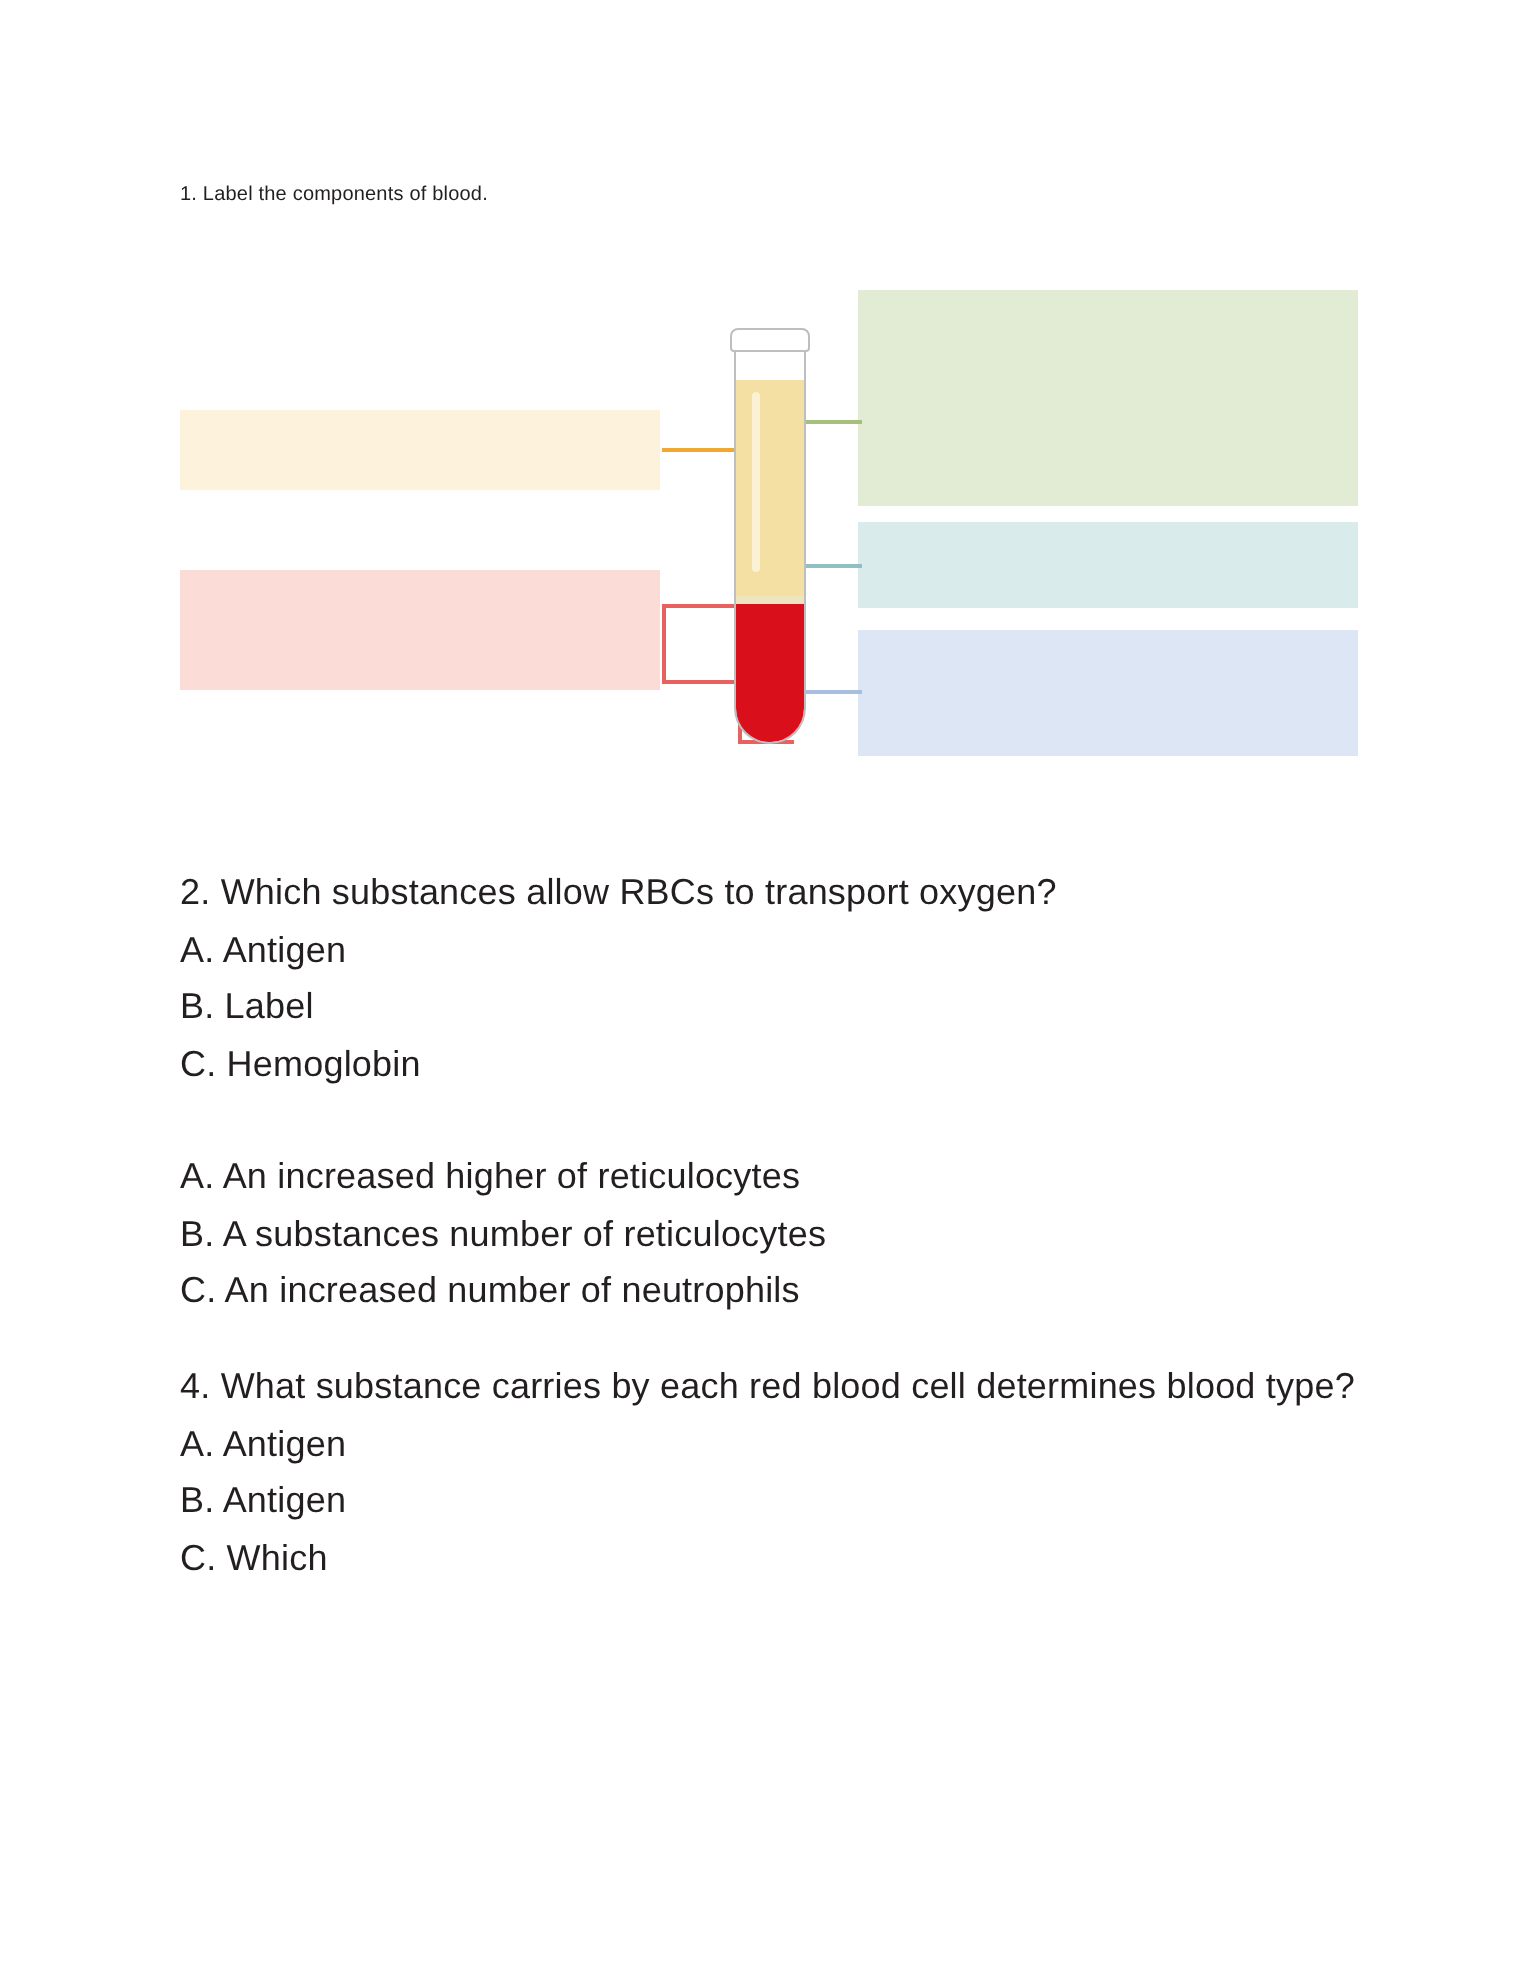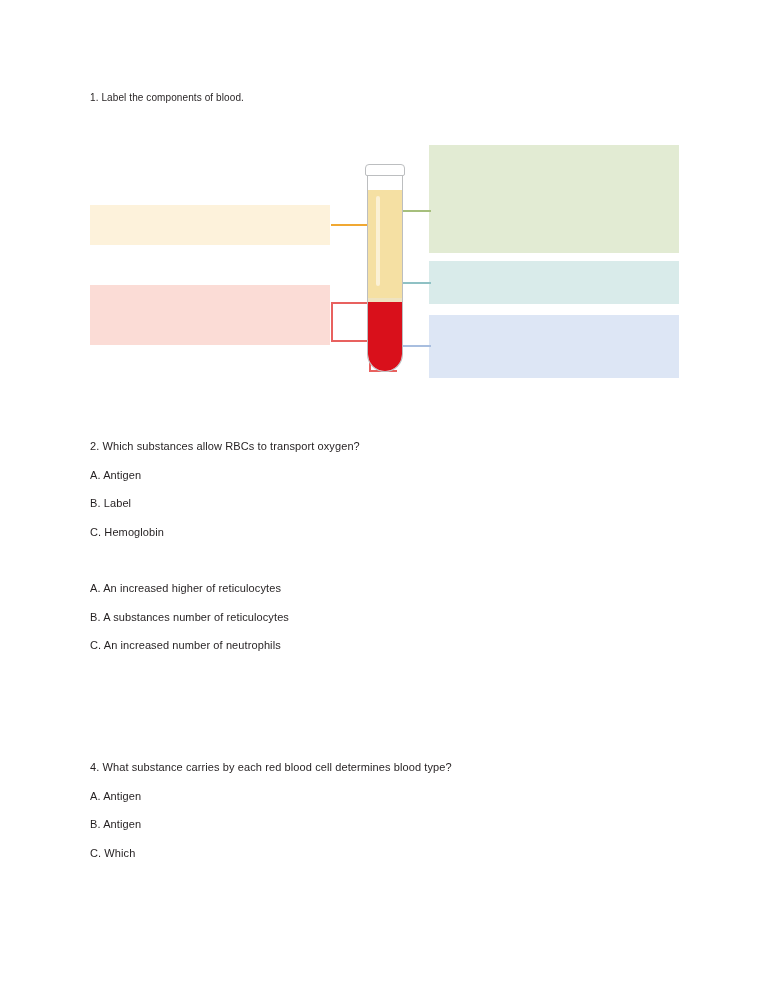--- a/index.html
+++ b/index.html
@@ -139,31 +139,31 @@
     top: 24px;
     width: 4px;
     height: 90px;
     background: rgba(255,255,255,0.55);
     border-radius: 2px;
   }
 
   
   .qblock { position: absolute; left: 90px; width: 600px; }
   .qtext {
-    font-size: 11px;
+    font-size: 18px;
     line-height: 16px;
     letter-spacing: 0.1px;
     margin: 0 0 12.5px 0;
   }
   .qtext.choice { margin-bottom: 12.5px; }
   .qtext:last-child { margin-bottom: 0; }
 
   .q2 { top: 438px; }
   .q3 { top: 580px; }
-  .q4 { top: 759px; }
+  .q4 { top: 685px; }
 </style>
 </head>
 <body>
 
 <div class="page">
 
   <div class="q1-title">1. Label the components of blood.</div>
 
   <div class="diagram">
 

